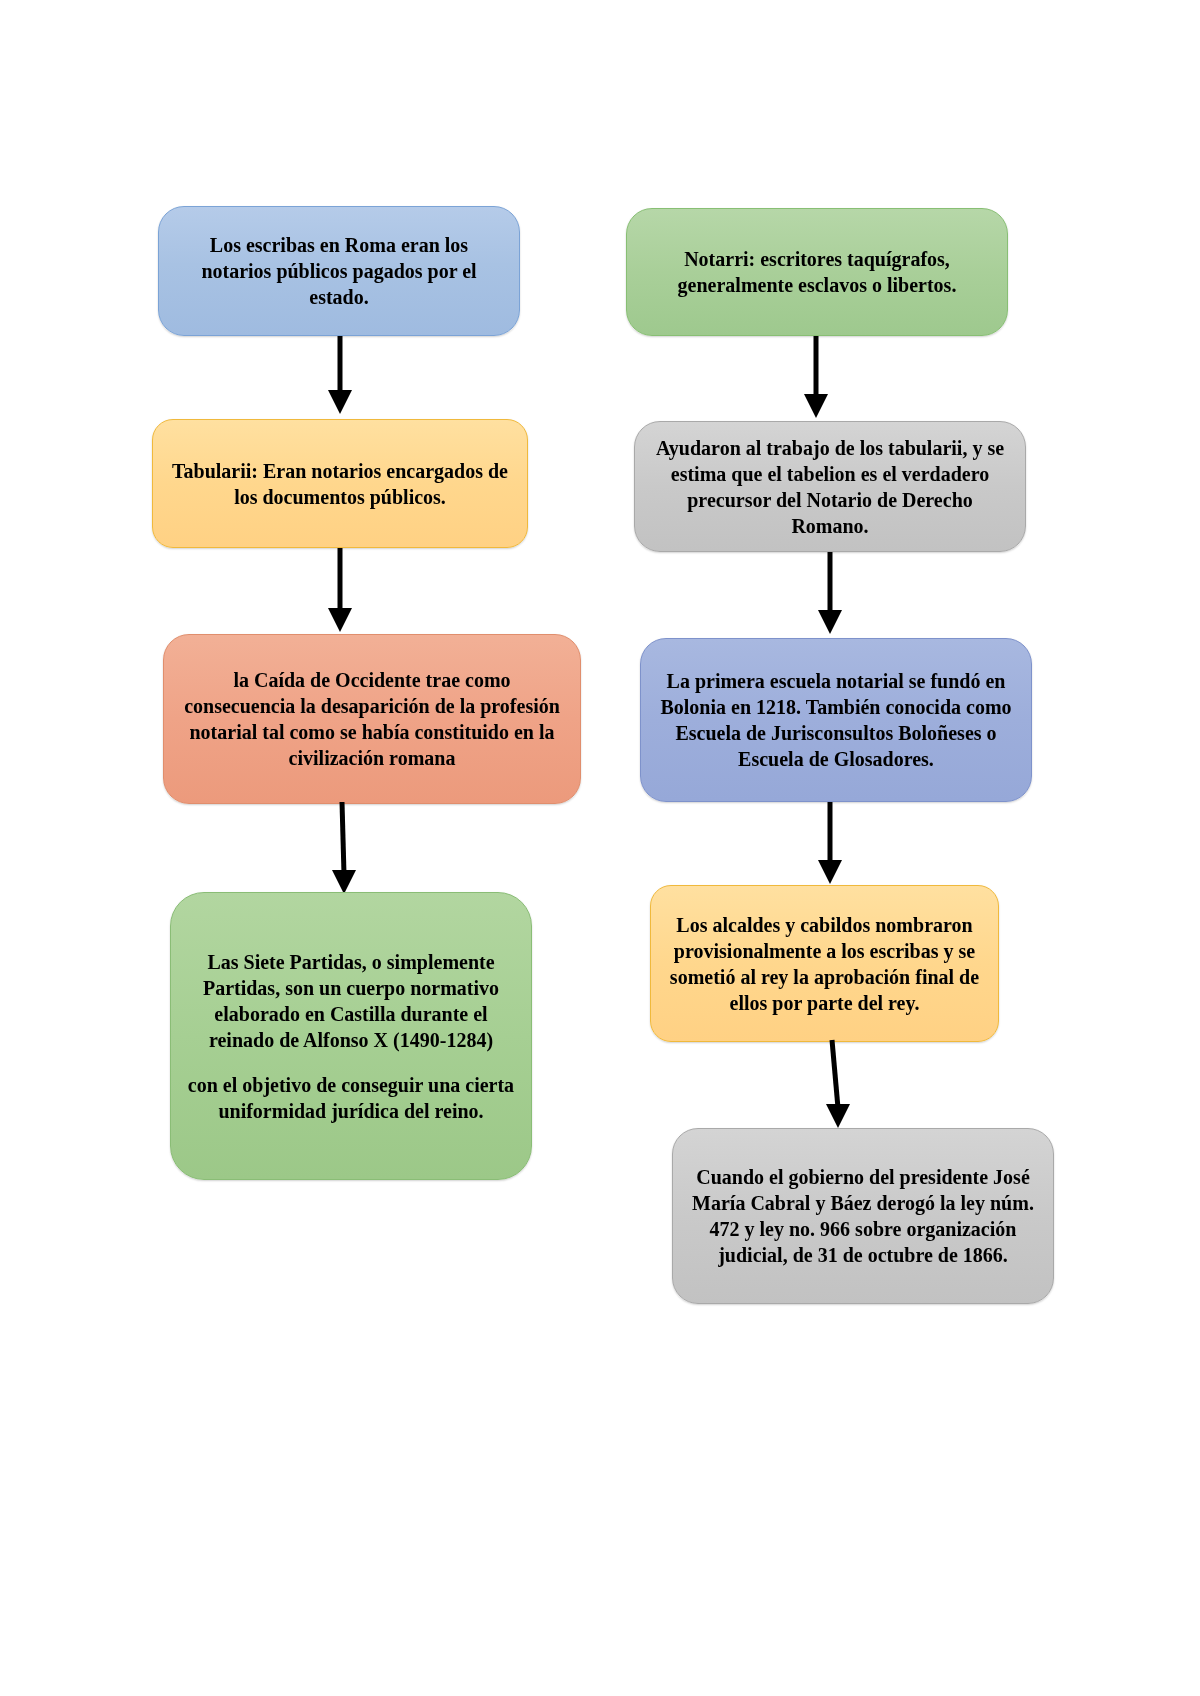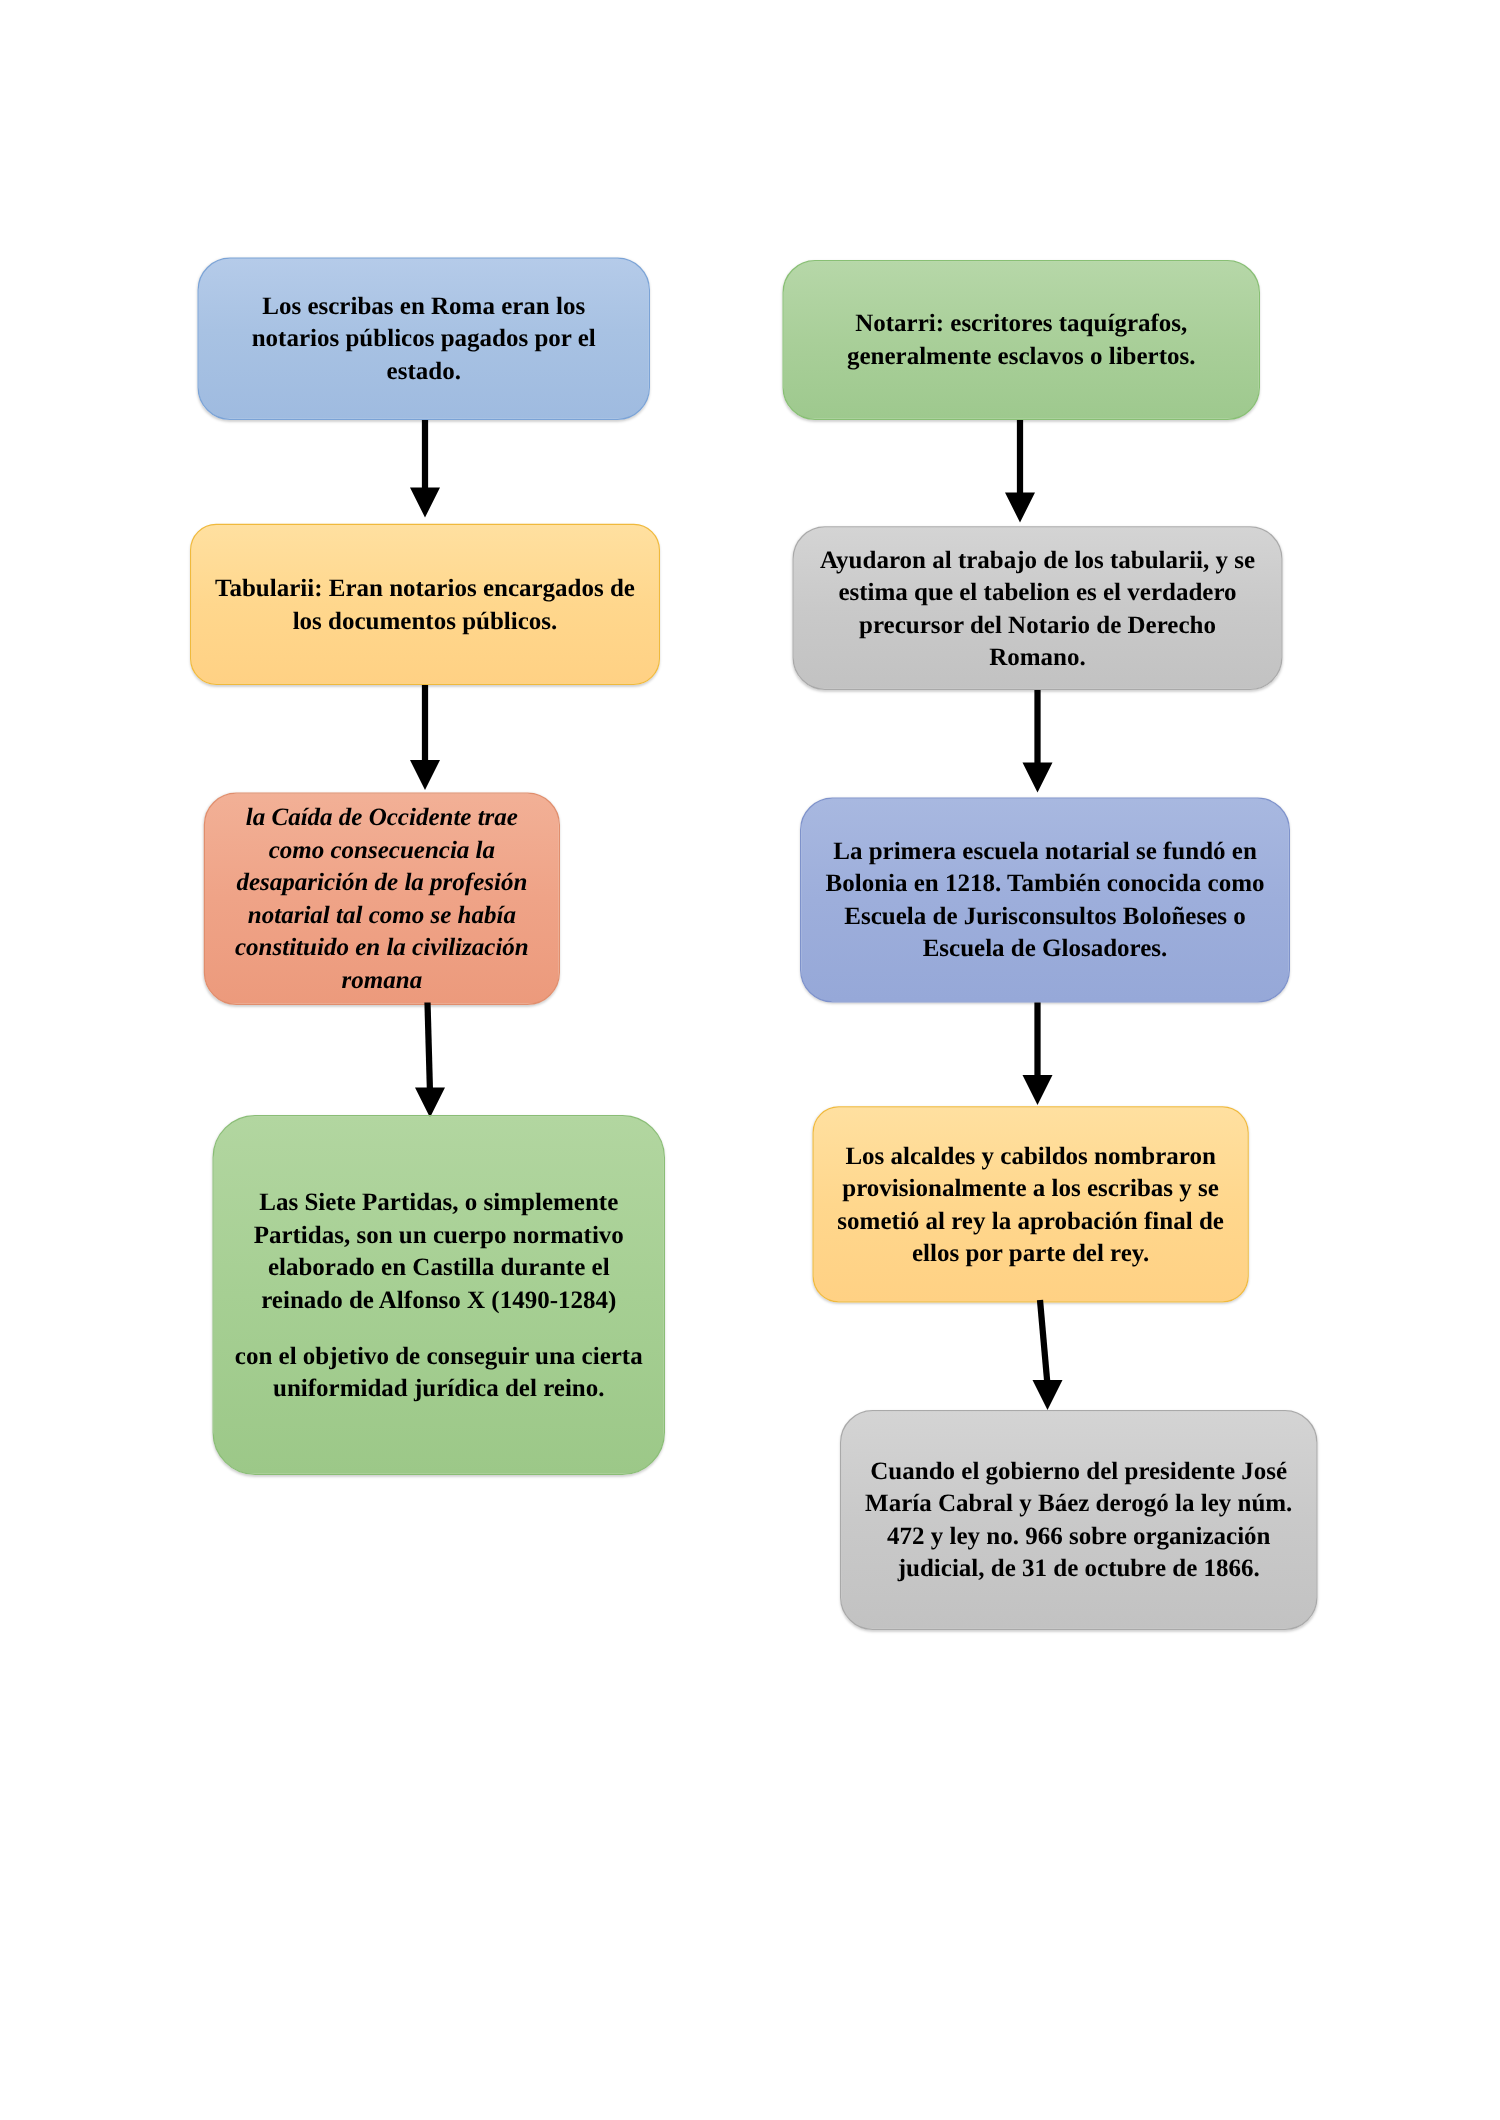--- a/index.html
+++ b/index.html
@@ -82,21 +82,21 @@
     <p>Tabularii: Eran notarios encargados de los documentos públicos.</p>
   </div>
 
   <div class="connector" style="left:320px; top:548px; width:40px; height:86px;">
     <svg width="40" height="86" viewBox="0 0 40 86" aria-hidden="true">
       <line x1="20" y1="0" x2="20" y2="64" stroke="#000000" stroke-width="5"></line>
       <polygon points="20,84 8,60 32,60" fill="#000000"></polygon>
     </svg>
   </div>
 
-  <div class="node fill-salmon" style="left:163px; top:634px; width:285px; height:170px; font-size:20px;font-style:italic;">
+  <div class="node fill-salmon" style="left:163px; top:634px; width:418px; height:170px; font-size:20px;">
     <p>la Caída de Occidente trae como consecuencia la desaparición de la profesión notarial tal como se había constituido en la civilización romana</p>
   </div>
 
   <div class="connector" style="left:320px; top:802px; width:44px; height:94px;">
     <svg width="44" height="94" viewBox="0 0 44 94" aria-hidden="true">
       <line x1="22" y1="0" x2="24" y2="72" stroke="#000000" stroke-width="5"></line>
       <polygon points="24,92 12,68 36,68" fill="#000000"></polygon>
     </svg>
   </div>
 

